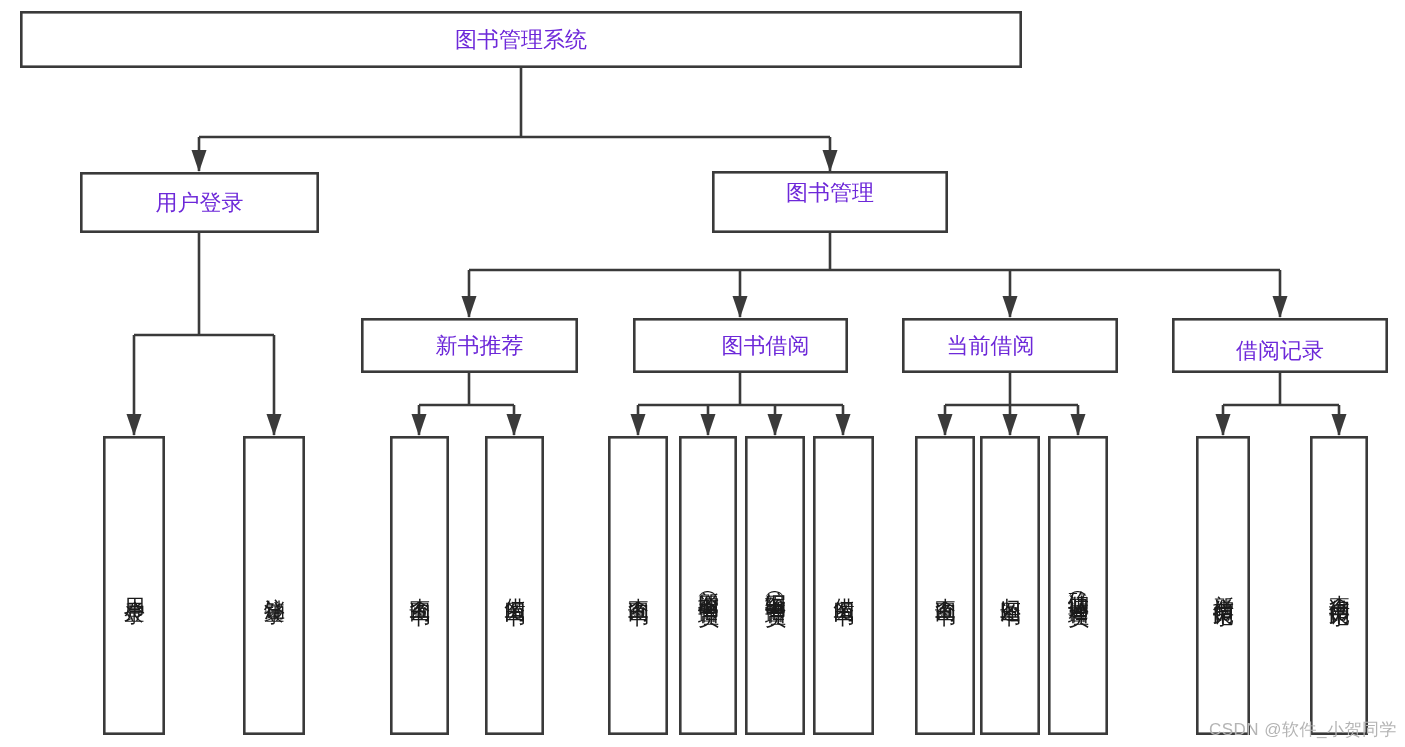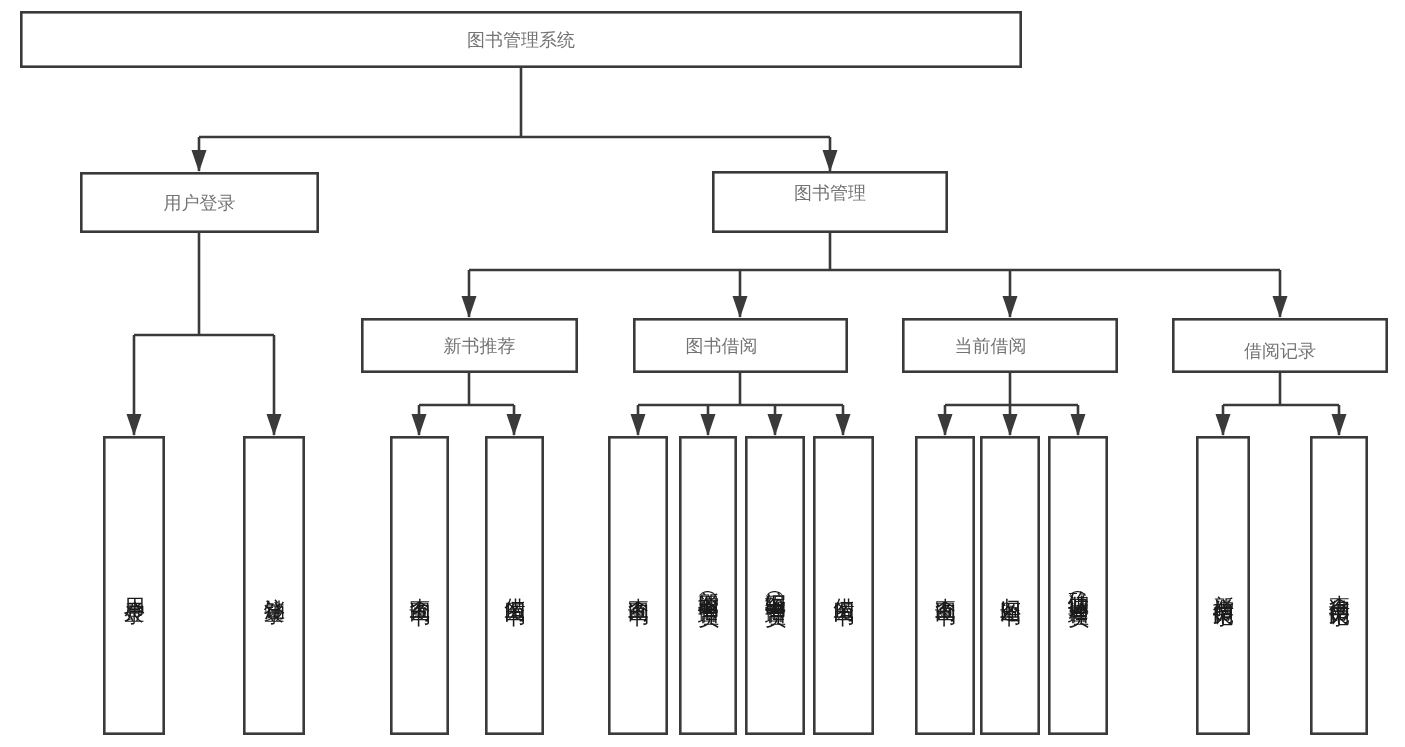--- a/index.html
+++ b/index.html
@@ -57,22 +57,22 @@
     color: #1a1a1a;
     white-space: nowrap;
     pointer-events: none;
   }
   .hlabel-box {
     position: absolute;
     display: flex;
     align-items: center;
     justify-content: center;
     font-family: "Liberation Sans", "DejaVu Sans", sans-serif;
-    font-size: 18px;
-    color: #737373;
+    font-size: 22px;
+    color: #6d28d9;
     white-space: nowrap;
     pointer-events: none;
   }
   #watermark {
     position: absolute;
     right: 8px;
     bottom: 6px;
     font-family: "Liberation Sans", "DejaVu Sans", sans-serif;
     font-size: 17px;
     color: #b4b4b4;
@@ -177,32 +177,33 @@
         <rect x="1197.3" y="437.3" width="51.4" height="296.4" class="node-rect"></rect>
         <rect x="1311.3" y="437.3" width="55.4" height="296.4" class="node-rect"></rect>
       </g>
   </svg>
 
   <div id="labels-layer">
       <div class="hlabel-box" style="left: 20px; top: 11px; width: 1002px; height: 57px;">图书管理系统</div>
       <div class="hlabel-box" style="left: 80px; top: 172px; width: 239px; height: 61px;">用户登录</div>
       <div class="hlabel-box" style="left: 712px; top: 171px; width: 236px; height: 44px;">图书管理</div>
       <div class="hlabel-box" style="left: 361px; top: 318px; width: 237px; height: 55px;">新书推荐</div>
-      <div class="hlabel-box" style="left: 614px; top: 318px; width: 215px; height: 55px;">图书借阅</div>
+      <div class="hlabel-box" style="left: 658px; top: 318px; width: 215px; height: 55px;">图书借阅</div>
       <div class="hlabel-box" style="left: 902px; top: 318px; width: 177px; height: 55px;">当前借阅</div>
       <div class="hlabel-box" style="left: 1172px; top: 318px; width: 216px; height: 66px;">借阅记录</div>
       <div class="vlabel-box" style="left: 103px; top: 448px; width: 62px; height: 275px; justify-content: center; align-items: center;">用户登录</div>
       <div class="vlabel-box" style="left: 243px; top: 448px; width: 62px; height: 275px; justify-content: center; align-items: center;">注销登录</div>
       <div class="vlabel-box" style="left: 390px; top: 448px; width: 59px; height: 275px; justify-content: center; align-items: center;">查询图书</div>
       <div class="vlabel-box" style="left: 485px; top: 448px; width: 59px; height: 275px; justify-content: center; align-items: center;">借阅图书</div>
       <div class="vlabel-box" style="left: 608px; top: 448px; width: 60px; height: 275px; justify-content: center; align-items: center;">查询图书</div>
       <div class="vlabel-box" style="left: 679px; top: 448px; width: 58px; height: 275px; justify-content: center; align-items: center;">新增图书（管理员）</div>
       <div class="vlabel-box" style="left: 745px; top: 448px; width: 60px; height: 275px; justify-content: center; align-items: center;">编辑图书（管理员）</div>
       <div class="vlabel-box" style="left: 813px; top: 448px; width: 61px; height: 275px; justify-content: center; align-items: center;">借阅图书</div>
       <div class="vlabel-box" style="left: 915px; top: 448px; width: 60px; height: 275px; justify-content: center; align-items: center;">查询图书</div>
       <div class="vlabel-box" style="left: 980px; top: 448px; width: 60px; height: 275px; justify-content: center; align-items: center;">归还图书</div>
       <div class="vlabel-box" style="left: 1048px; top: 448px; width: 60px; height: 275px; justify-content: center; align-items: center;">确认归还（管理员）</div>
       <div class="vlabel-box" style="left: 1196px; top: 448px; width: 54px; height: 275px; justify-content: center; align-items: center;">新增借阅记录</div>
       <div class="vlabel-box" style="left: 1310px; top: 448px; width: 58px; height: 275px; justify-content: center; align-items: center;">查询借阅记录</div>
     </div>
 
+  <div id="watermark">CSDN @软件_小贺同学</div>
 
 </div>
 
 </body></html>

